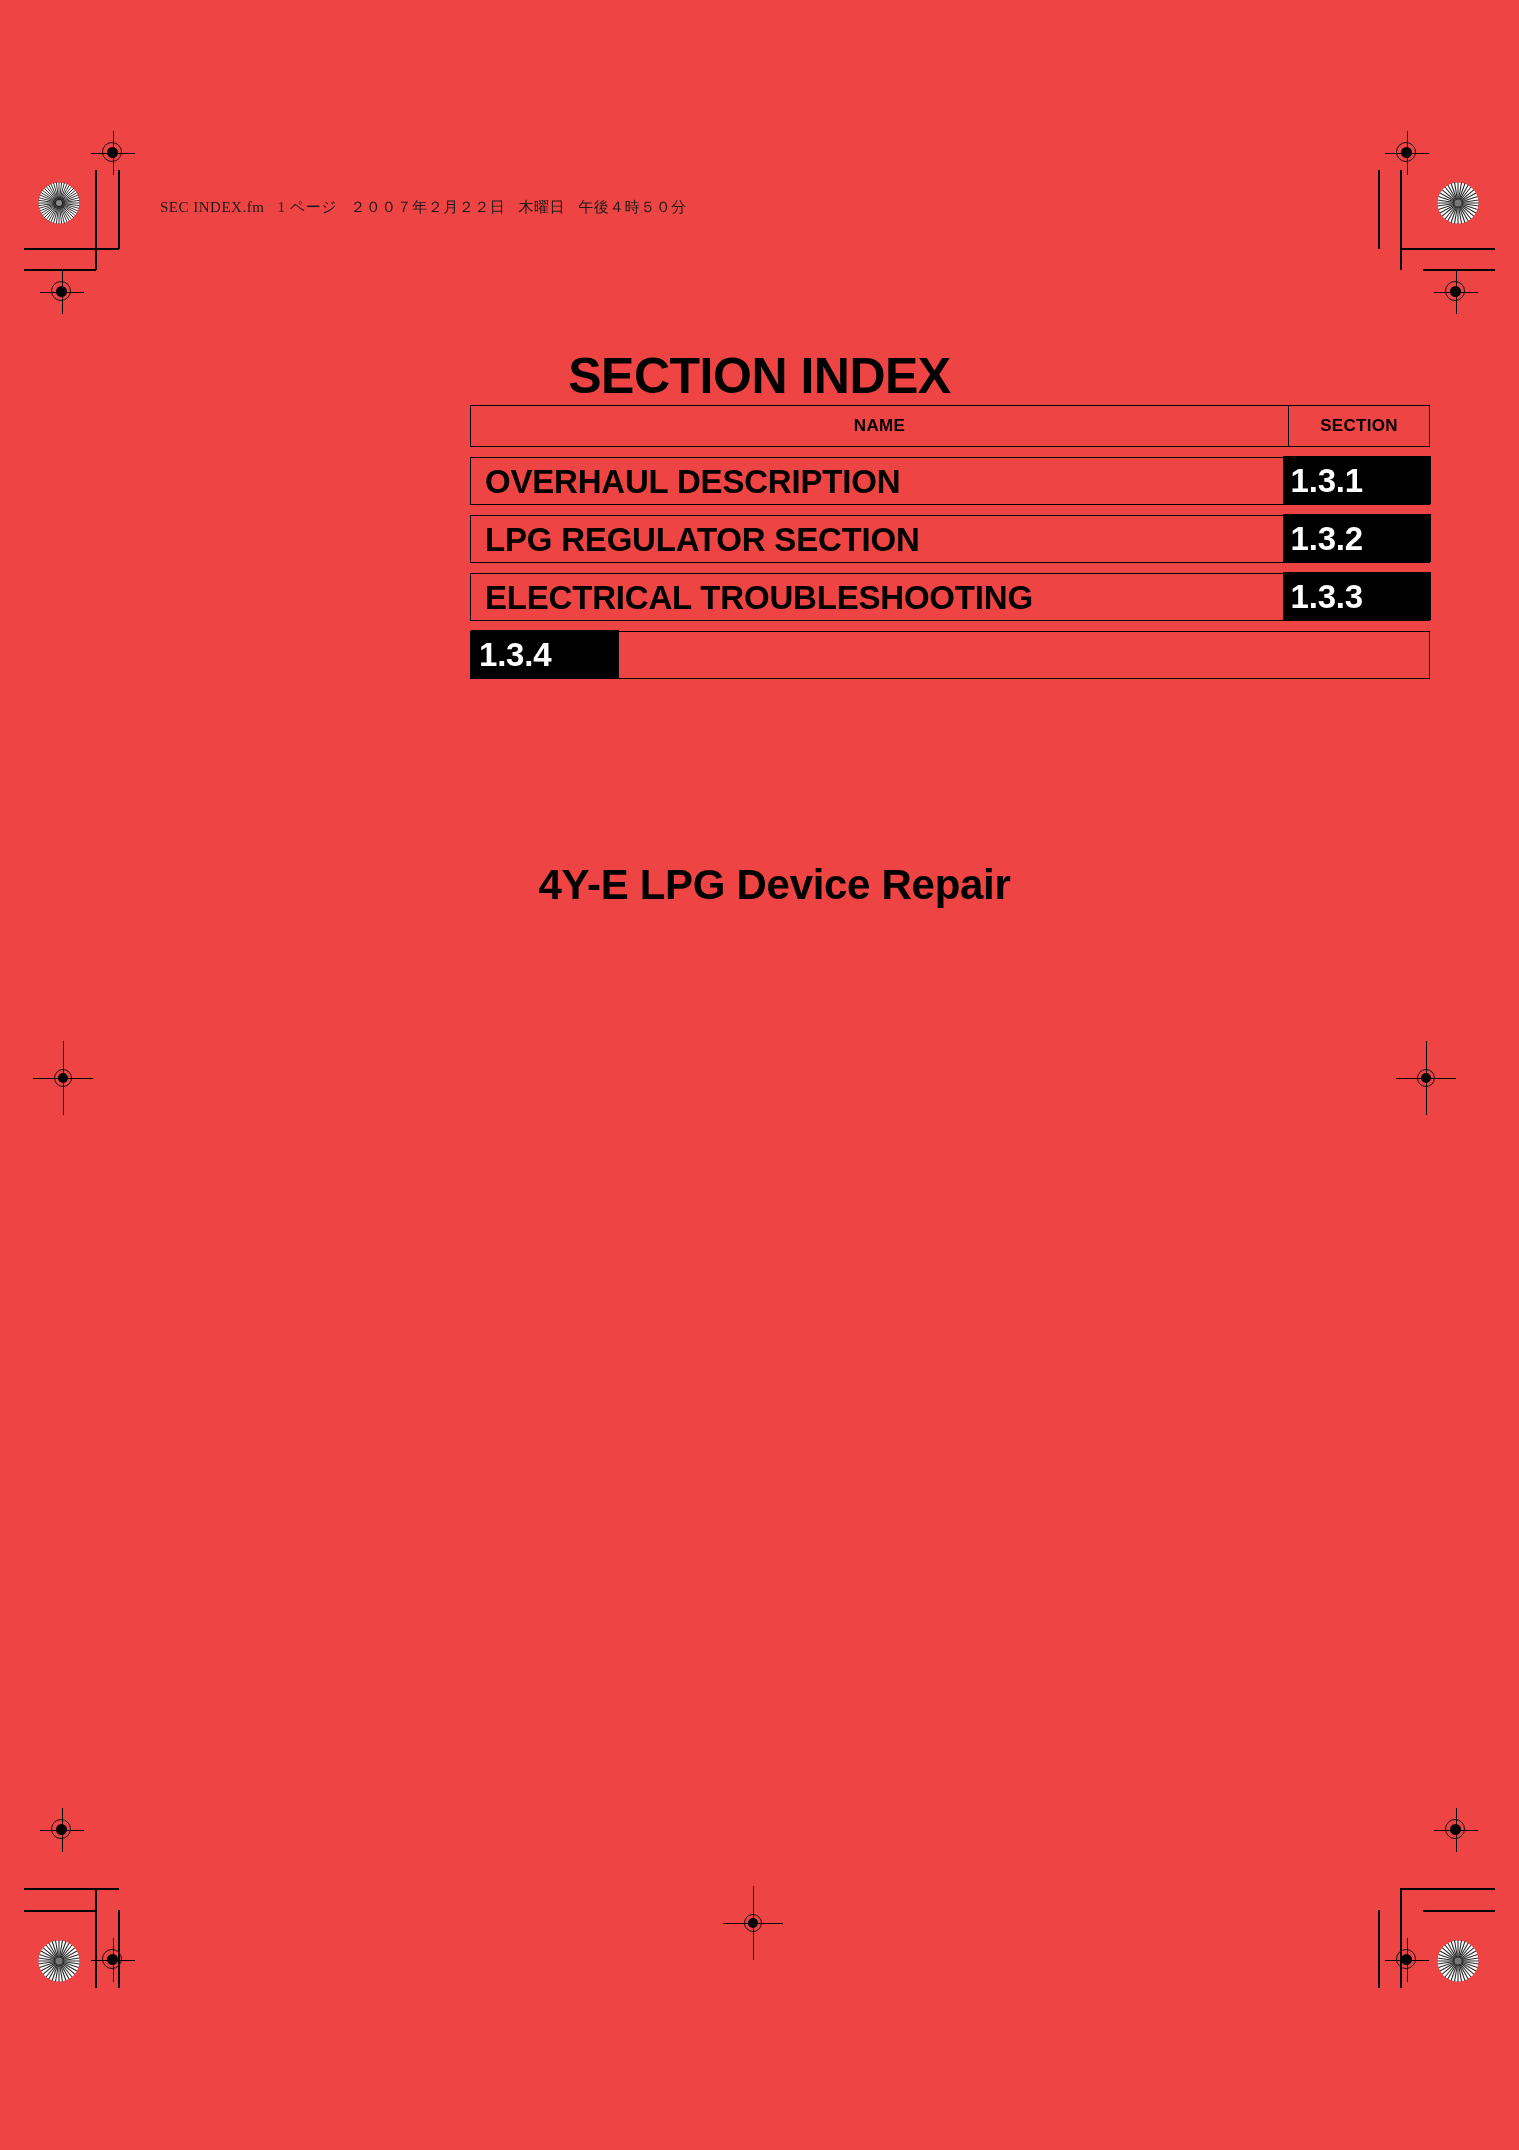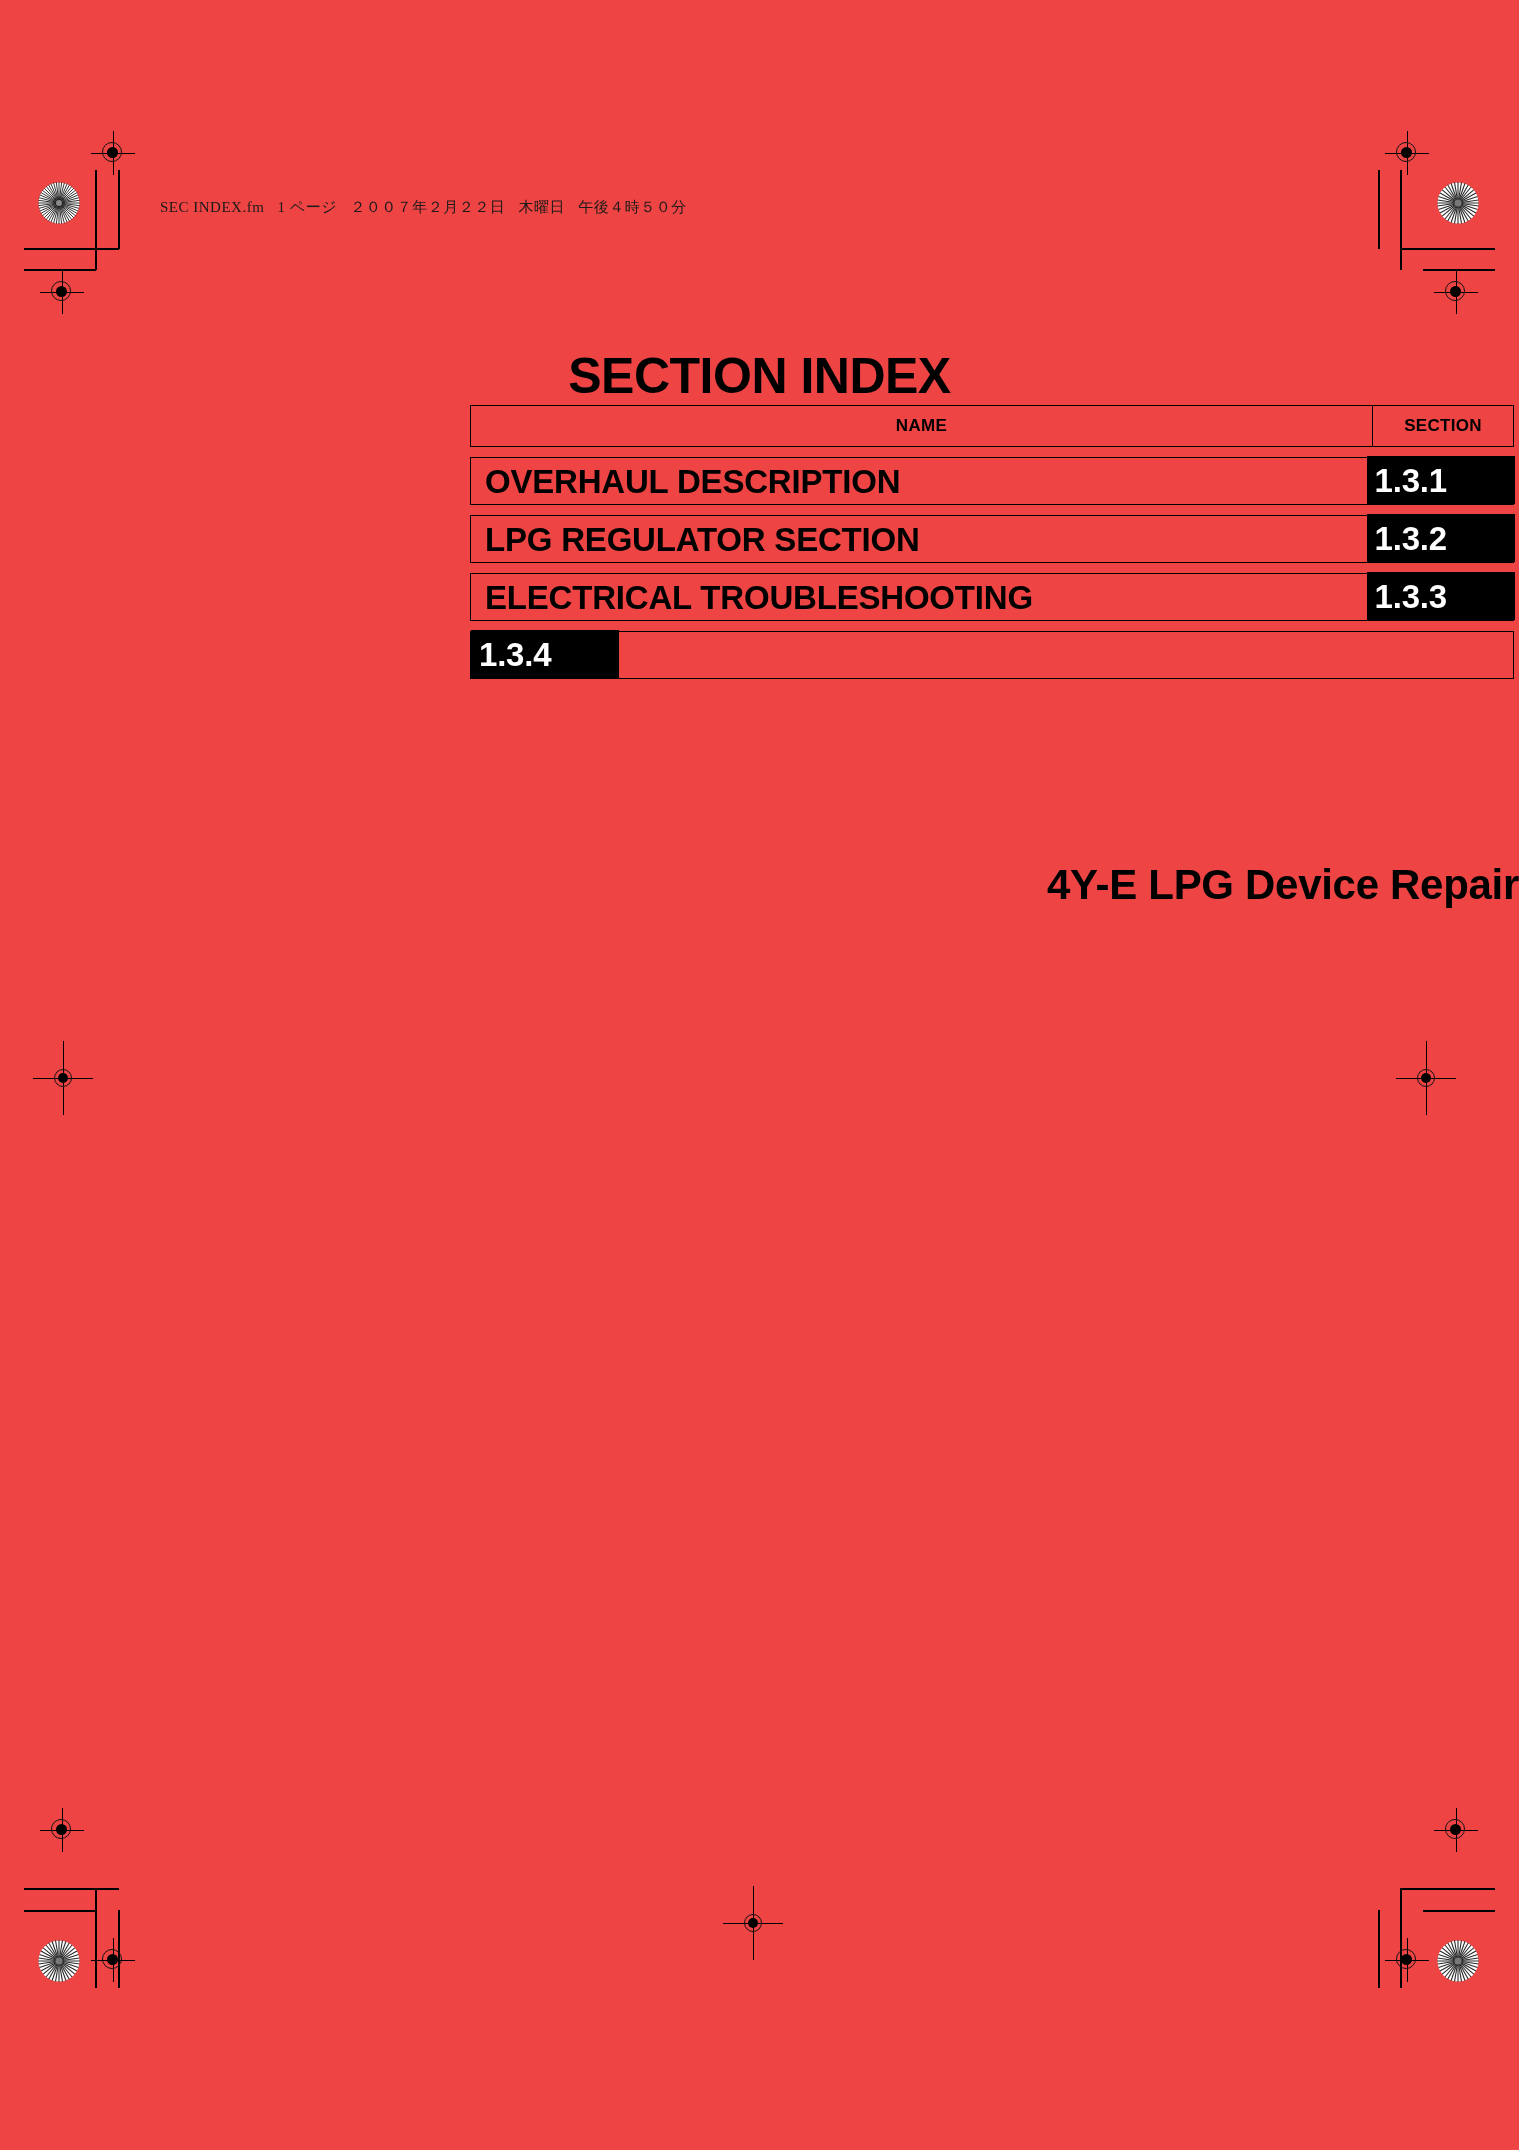--- a/index.html
+++ b/index.html
@@ -128,21 +128,21 @@
     font-weight: bold;
     letter-spacing: -0.5px;
     box-sizing: border-box;
   }
 
   
   #index-table {
     position: absolute;
     left: 470px;
     top: 405px;
-    width: 1044px;
+    width: 960px;
   }
 
   .tbl-head {
     display: flex;
     height: 42px;
     border: 1.6px solid #000;
     box-sizing: border-box;
   }
   .tbl-head .th-name {
     flex: 1 1 auto;
@@ -196,21 +196,21 @@
     box-sizing: content-box;
     height: 48px;
   }
 
   
   #subtitle {
     position: absolute;
     left: 0;
     top: 826px;
     width: 1519px;
-    text-align: right;
+    text-align: center;
     font-size: 42px;
     font-weight: bold;
     letter-spacing: -0.3px;
     padding-left: 30px;
     box-sizing: border-box;
   }
 </style>
 </head>
 <body>
 

